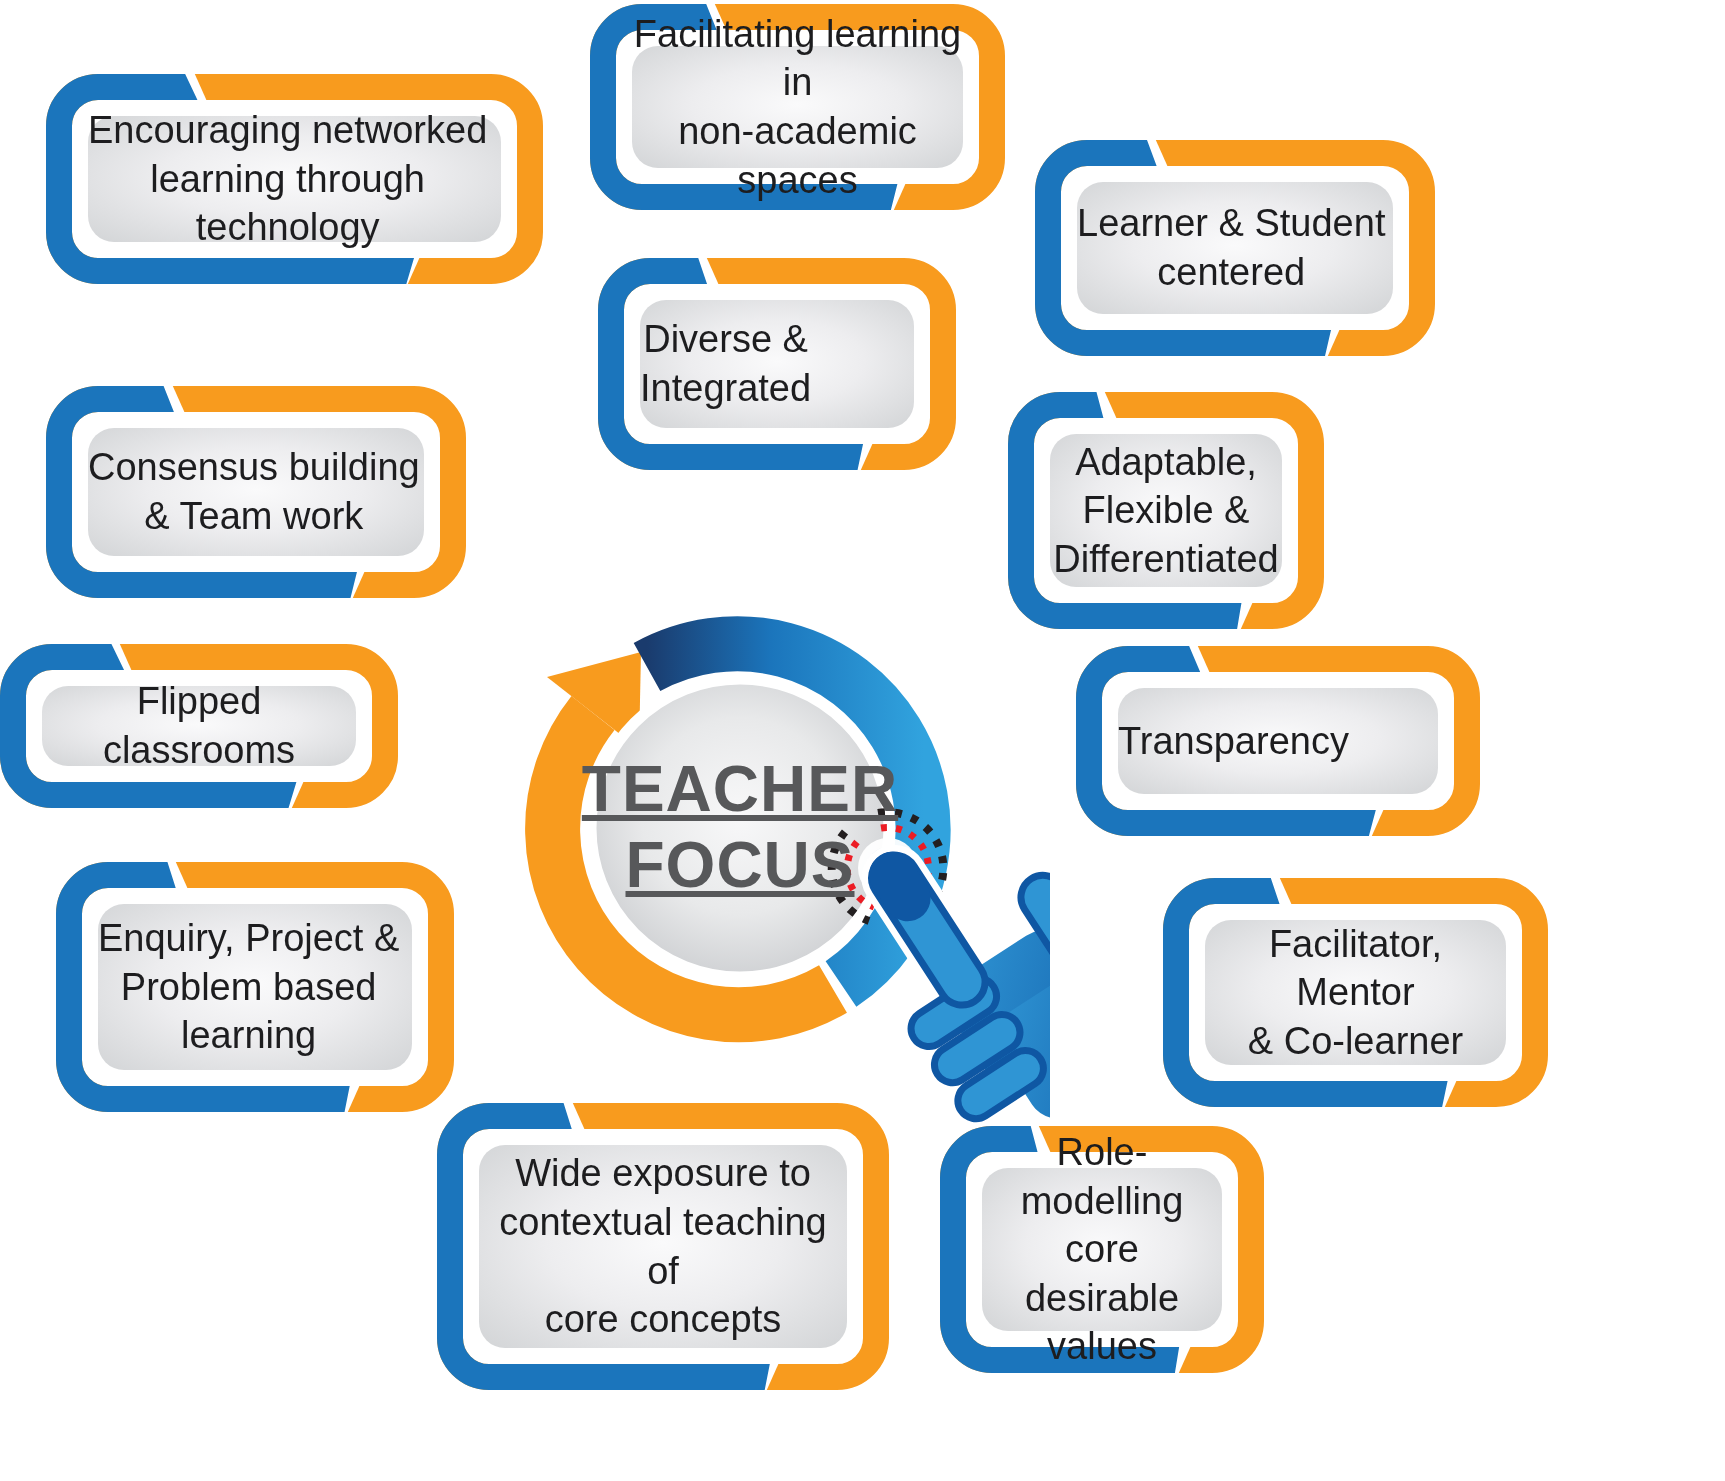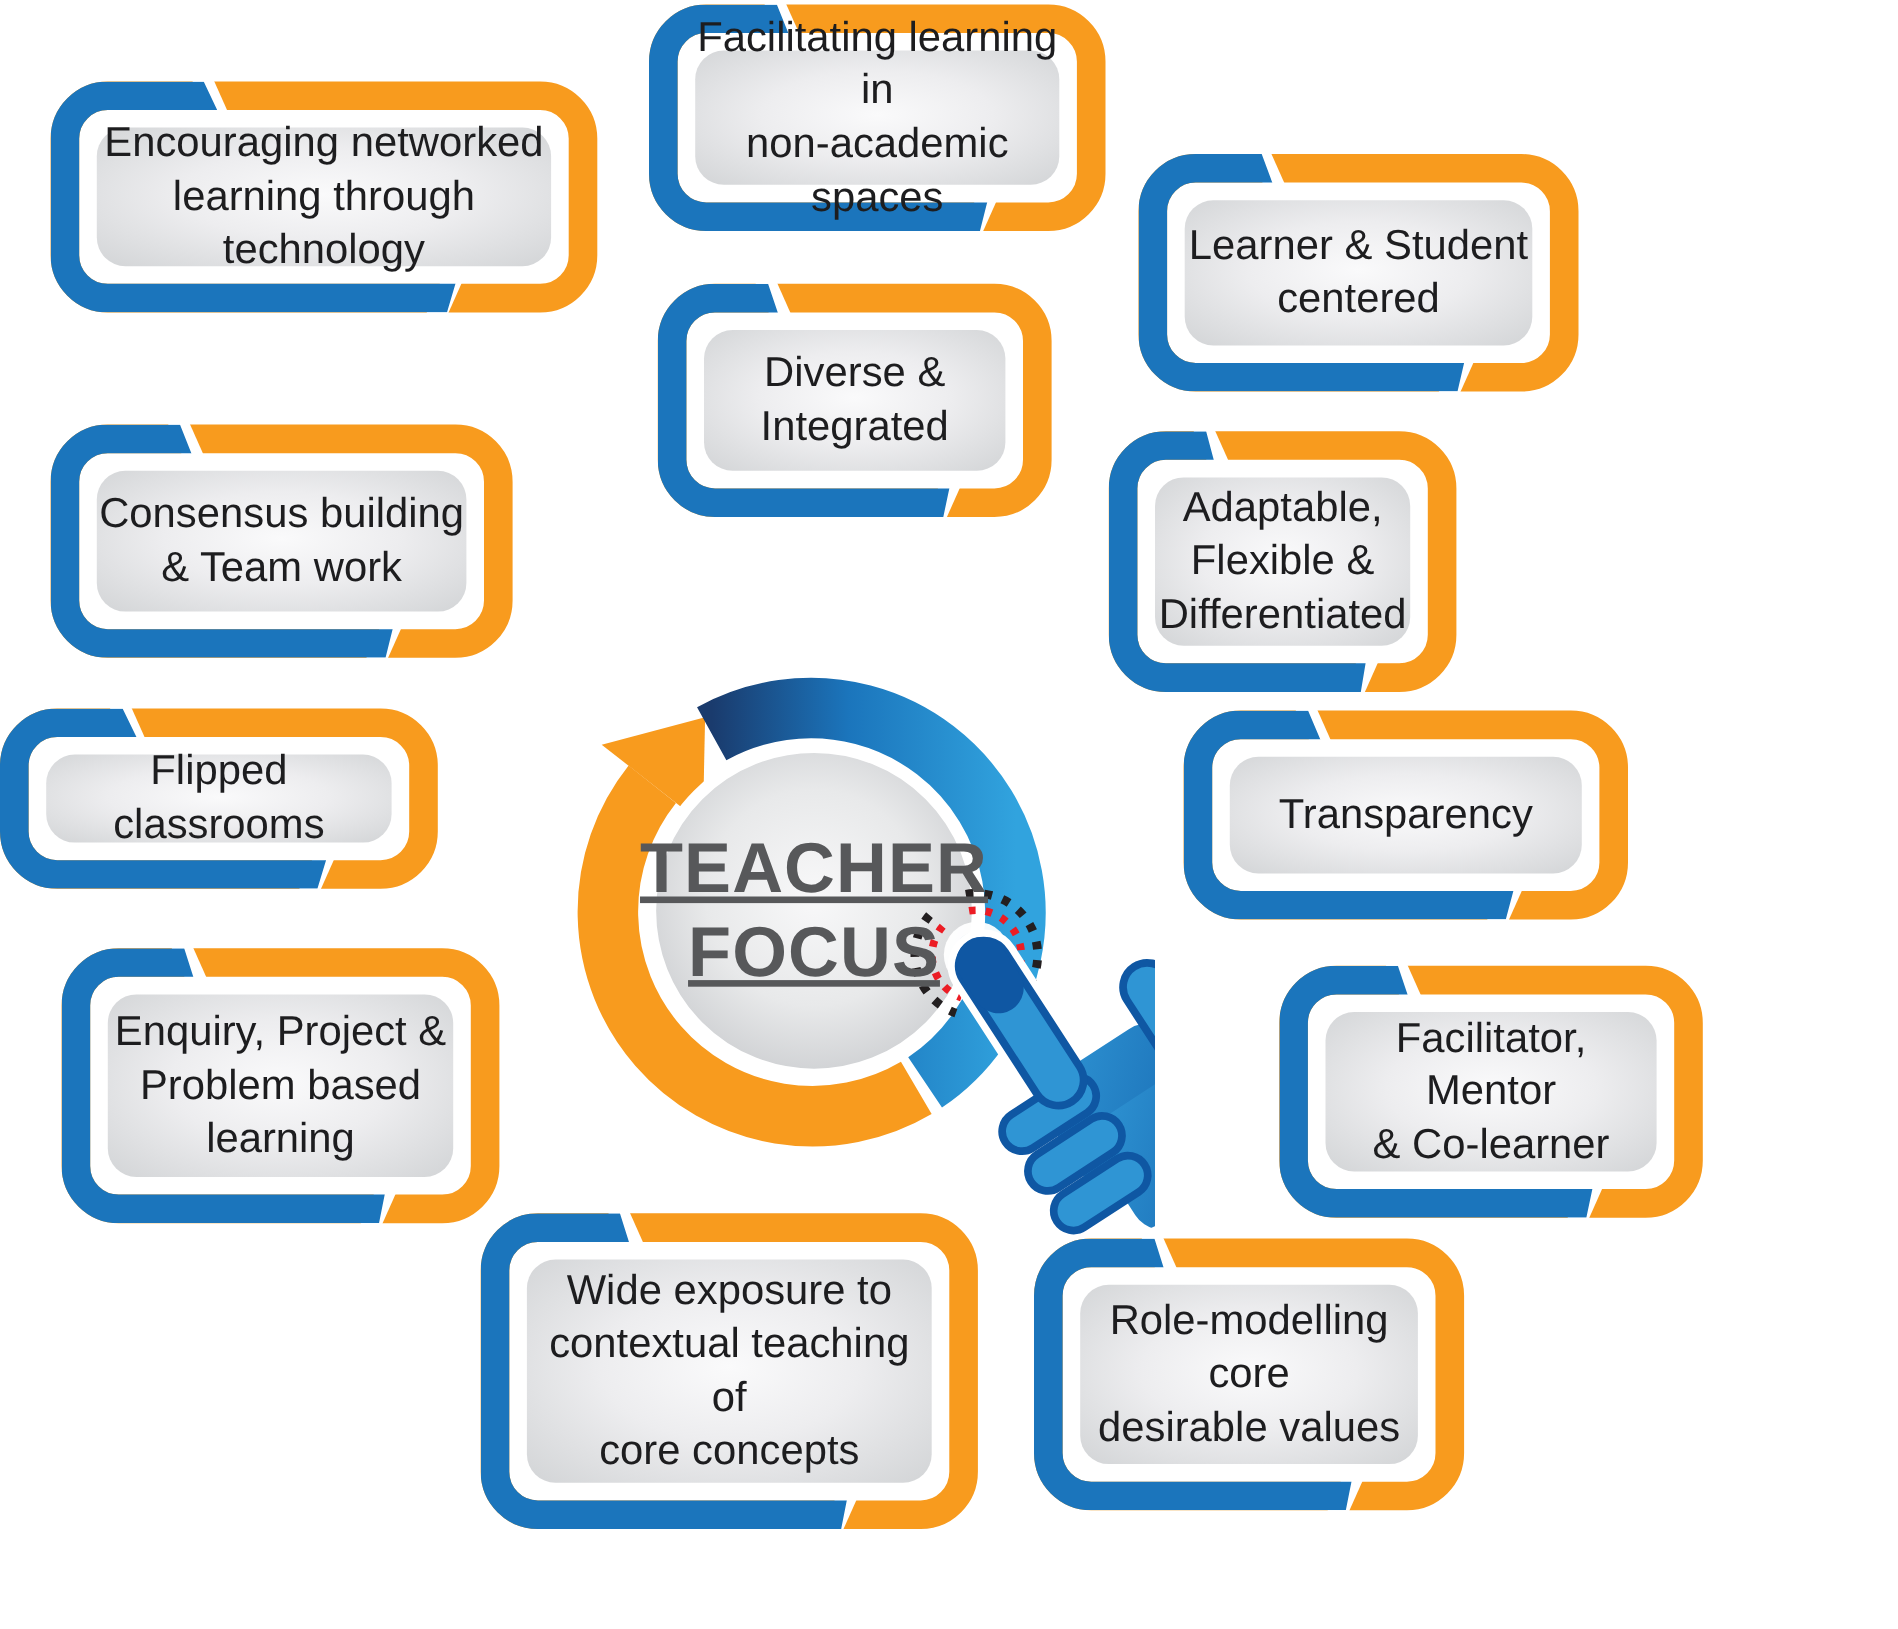--- a/index.html
+++ b/index.html
@@ -10,21 +10,21 @@
   .fbox{position:absolute;}
   .ring{position:absolute;inset:0;border-radius:52px;background:transparent;}
   .ring.orange{border:26px solid #f89b1e;}
   .ring.blue{border:26px solid #1b75bc;
      clip-path:polygon(0% 0%, 28% 0%, 34% 30%, 50% 45%, 78% 55%, 76% 72%, 72.5% 100%, 0% 100%);}
   .notch{position:absolute;width:18px;height:78px;background:#ffffff;}
   .notch-t{top:-12px;left:28.5%;transform:rotate(-24deg);}
   .notch-b{bottom:-12px;left:71.5%;transform:rotate(24deg);}
   .inner{position:absolute;inset:42px;border-radius:26px;
      background:radial-gradient(ellipse at 50% 48%, #fafafb 0%, #ededef 45%, #d2d4d6 100%);
-     display:flex;align-items:center;justify-content:center;text-align:center;}
+     display:flex;align-items:center;justify-content:flex-start;text-align:center;}
   .inner span{white-space:pre-line;font-size:38px;line-height:1.28;color:#1d1d1f;}
 
   
   #centerSvg{position:absolute;left:480px;top:555px;width:570px;height:575px;}
   #centerLabel{position:absolute;left:565px;top:752px;width:350px;text-align:center;
      font-size:64px;font-weight:bold;color:#57585a;letter-spacing:1px;line-height:1.18;
      white-space:pre-line;text-decoration:underline;}
 </style>
 </head>
 <body>
@@ -218,21 +218,21 @@
     <div class="notch notch-t"></div>
     <div class="notch notch-b"></div>
     <div class="ring blue"></div>
     <div class="inner">
         <span>Wide exposure to
 contextual teaching of
 core concepts</span>
       </div>
   </div>
 
-  <div class="fbox" style="left:940px;top:1126px;width:391px;height:247px">
+  <div class="fbox" style="left:940px;top:1126px;width:324px;height:247px">
     <div class="ring orange"></div>
     <div class="notch notch-t"></div>
     <div class="notch notch-b"></div>
     <div class="ring blue"></div>
     <div class="inner">
         <span>Role-modelling core
 desirable values</span>
       </div>
   </div>
 

